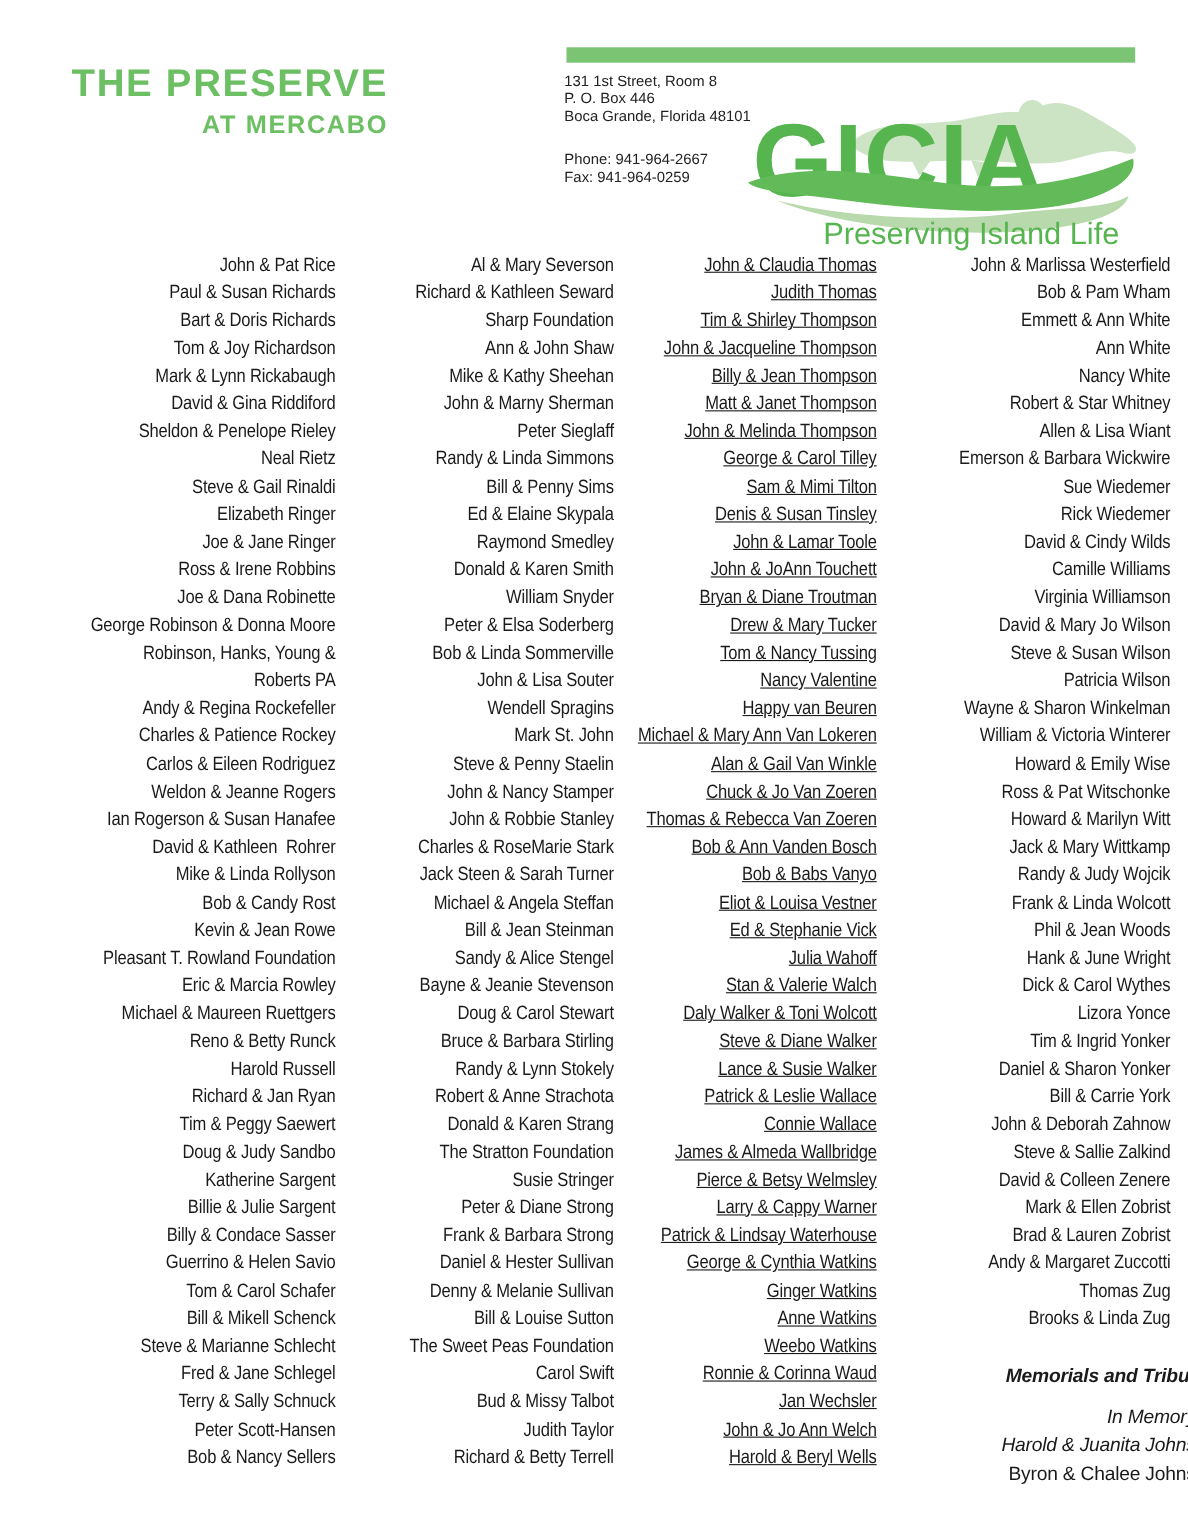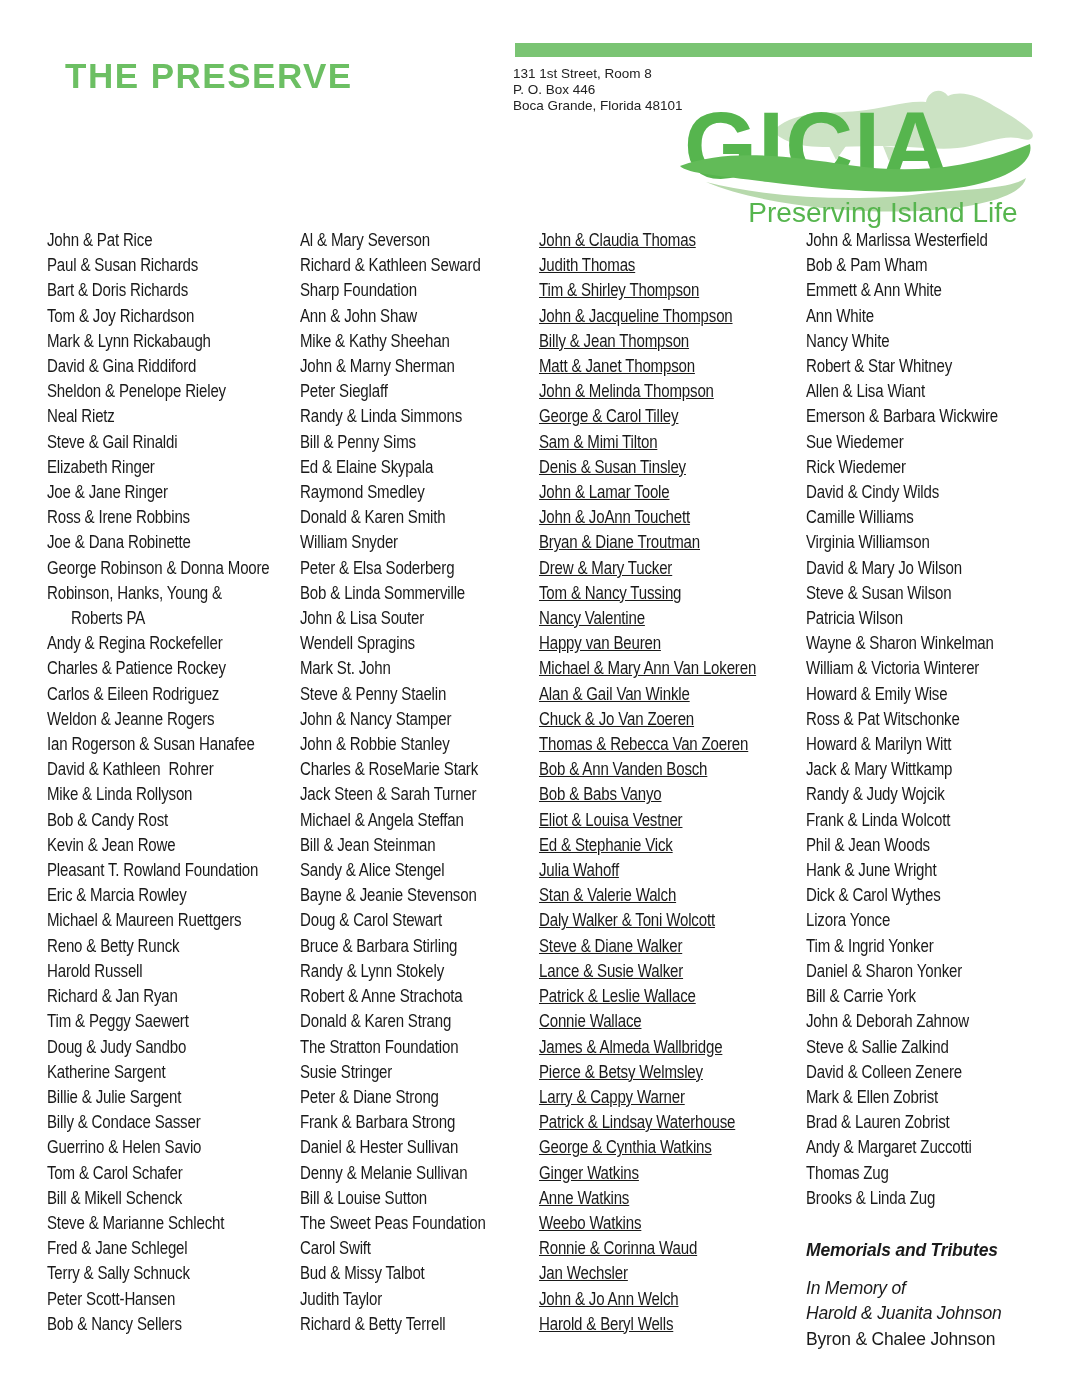--- a/index.html
+++ b/index.html
@@ -20,21 +20,21 @@
   .green-bar { position:absolute; left:515px; top:43px; width:517px; height:14px; background:#7ac473; }
   .contact-block { position:absolute; left:513px; top:66px; color:#222; font-size:13.5px; font-weight:normal; line-height:16px; }
   .contact-group { margin-bottom:23px; }
   .contact-group div { white-space:pre; }
 
   
   .logo-wrap { position:absolute; left:678px; top:70px; width:360px; height:162px; }
 
   
   .columns { position:absolute; left:0; top:228px; width:1080px; }
-  .donor-col { position:absolute; top:0; width:300px; color:#1a1a1a; }
+  .donor-col { position:absolute; top:0; width:300px; color:#1a1a1a;text-align:right; }
   .donor-col .inner { transform:scaleX(0.86); transform-origin:left top; }
   .col-0 { left:47px; }
   .col-1 { left:300px; }
   .col-2 { left:539px;text-decoration:underline; }
   .col-3 { left:806px; }
   .donor-line {
     font-size:17.5px; line-height:25.2px;
     letter-spacing:-0.2px; white-space:pre;
   }
 
@@ -43,29 +43,34 @@
   .mem-heading { font-size:17.5px; line-height:25.2px; font-weight:bold; font-style:italic; letter-spacing:-0.2px; }
   .mem-italic  { font-size:17.5px; line-height:25.2px; font-style:italic; letter-spacing:-0.2px; }
   .mem-normal  { font-size:17.5px; line-height:25.2px; letter-spacing:-0.2px; }
   .mem-gap { height:13px; }
 </style>
 </head>
 <body>
 
 <div class="title-block">
   <div class="title-main">THE PRESERVE</div>
+  <div class="title-sub">AT MERCABO</div>
 </div>
 
 <div class="green-bar"></div>
 
 <div class="contact-block">
   <div class="contact-group">
     <div>131 1st Street, Room 8</div>
     <div>P. O. Box 446</div>
     <div>Boca Grande, Florida 48101</div>
+  </div>
+  <div class="contact-group">
+    <div>Phone: 941-964-2667</div>
+    <div>Fax: 941-964-0259</div>
   </div>
 </div>
 
 <div class="logo-wrap">
   <svg width="360" height="162" viewBox="0 0 360 162" xmlns="http://www.w3.org/2000/svg">
 
     <g>
       <path fill="#cce3c4" d="M 98,58
         C 120,40 150,44 180,41
         C 205,39 228,30 248,32

